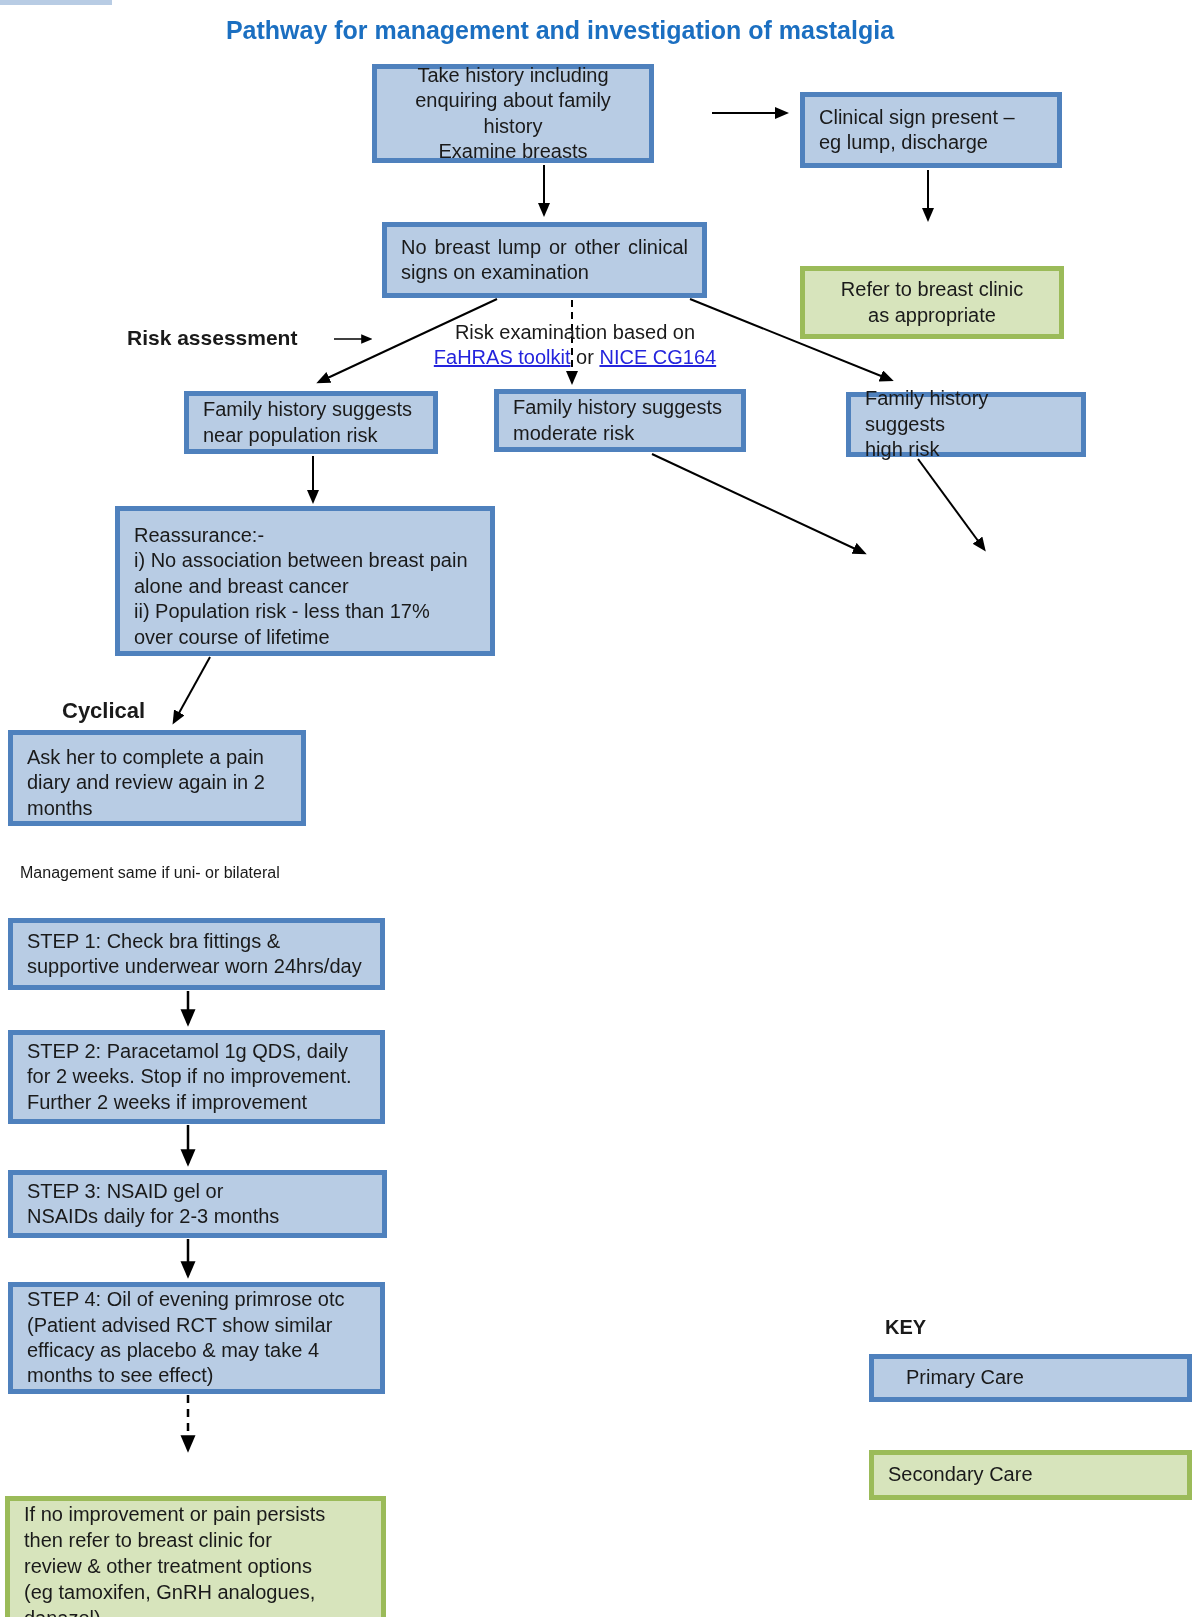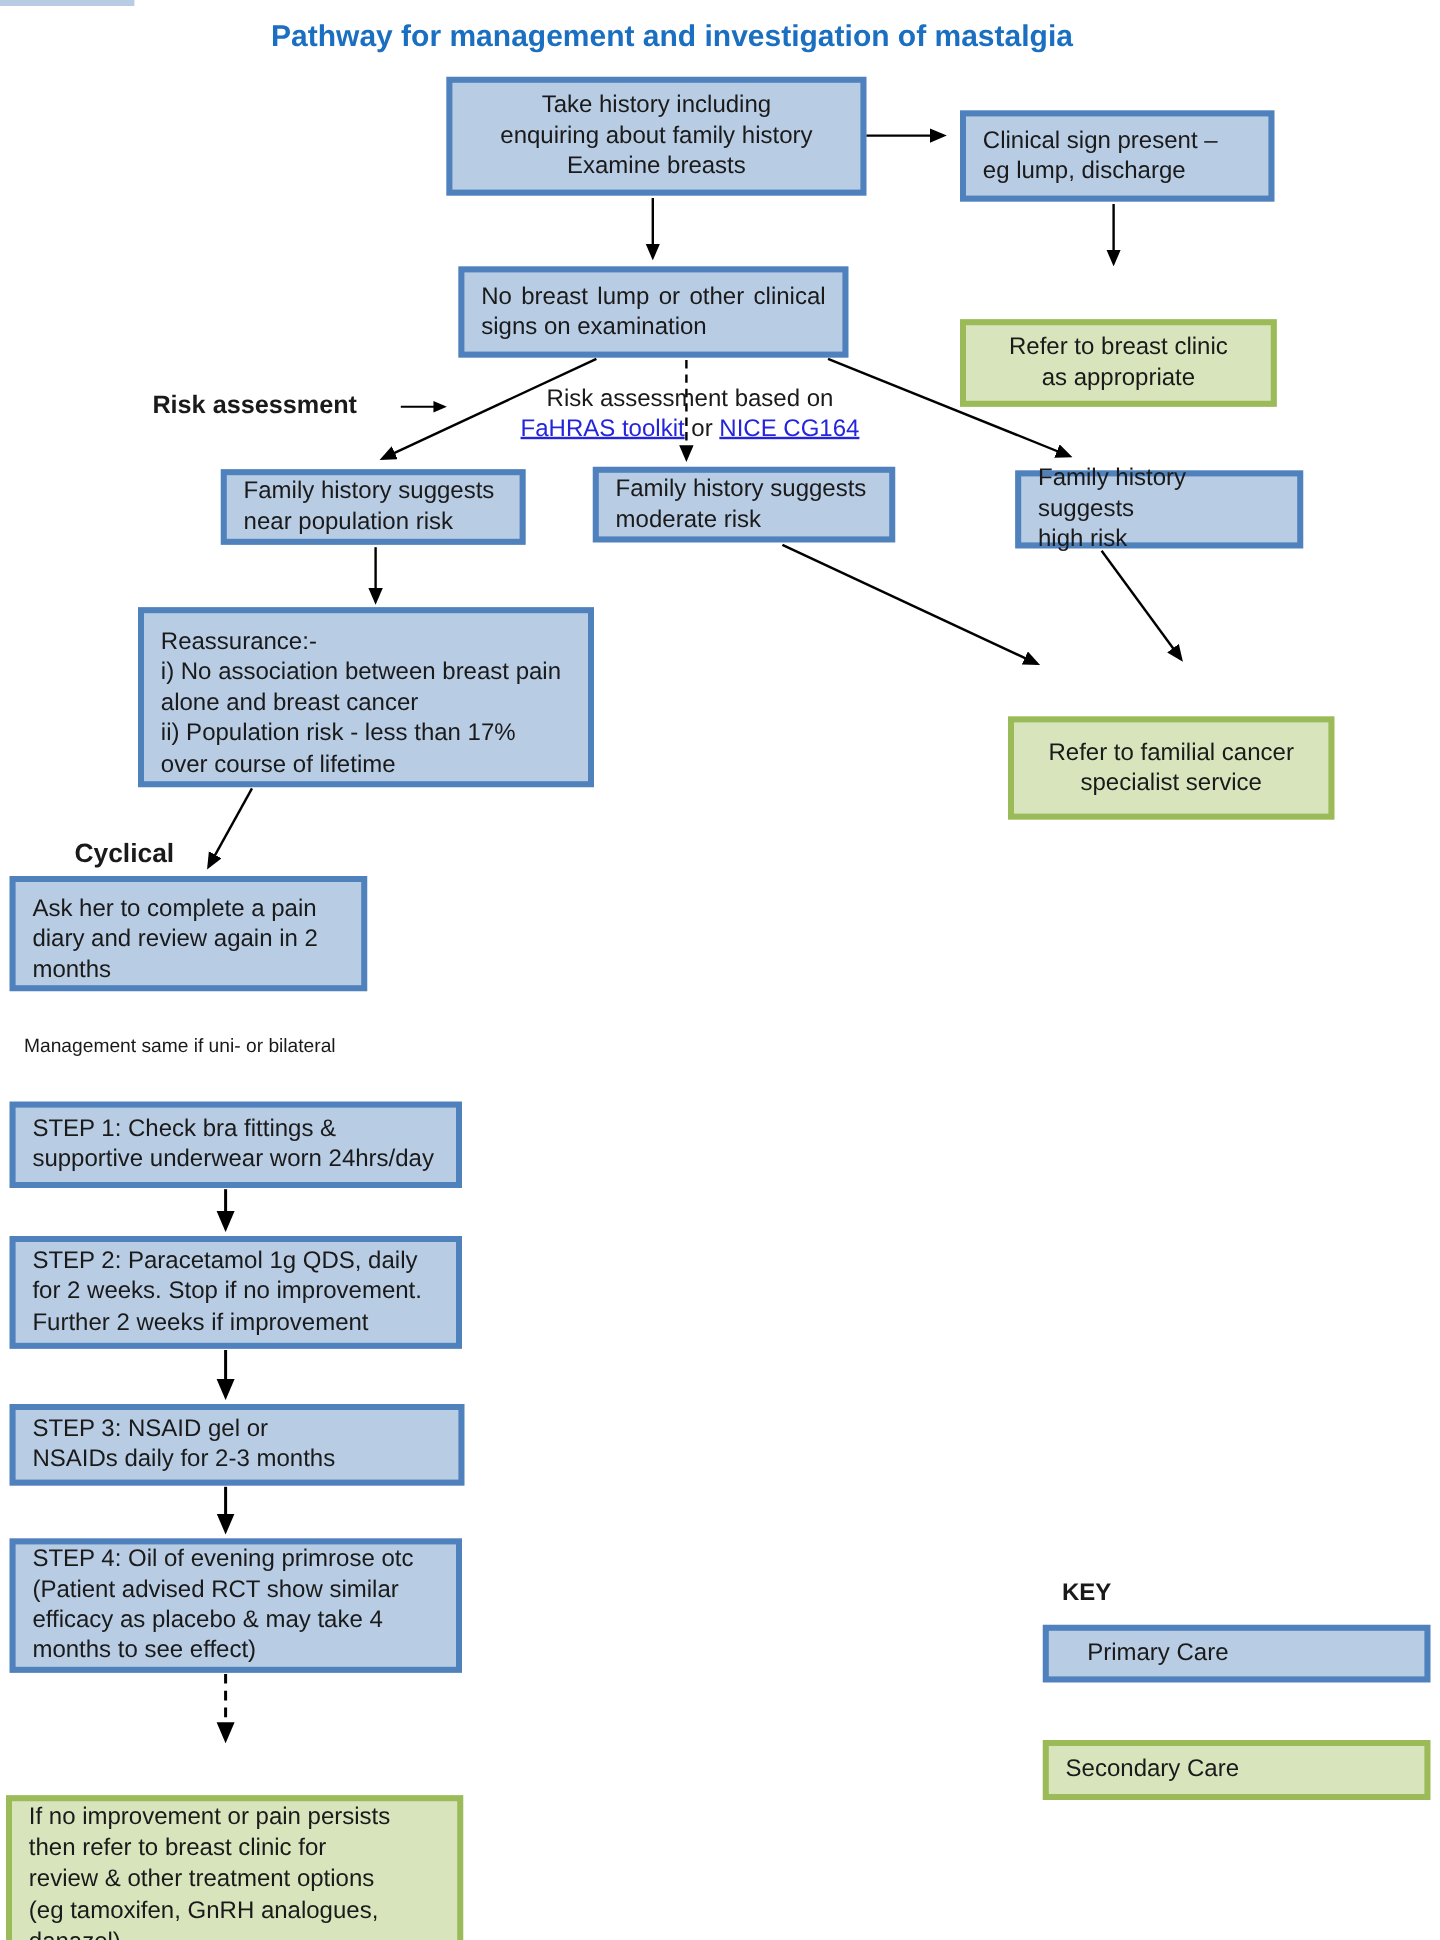--- a/index.html
+++ b/index.html
@@ -87,60 +87,58 @@
     <line x1="313" y1="456" x2="313" y2="501" stroke="#000" stroke-width="2" marker-end="url(#ah)"></line>
     <line x1="652" y1="454" x2="864" y2="553" stroke="#000" stroke-width="2" marker-end="url(#ah)"></line>
     <line x1="918" y1="459" x2="984" y2="549" stroke="#000" stroke-width="2" marker-end="url(#ah)"></line>
     <line x1="210" y1="657" x2="174" y2="722" stroke="#000" stroke-width="2" marker-end="url(#ah)"></line>
     <line x1="188" y1="991" x2="188" y2="1023" stroke="#000" stroke-width="2.5" marker-end="url(#ah)"></line>
     <line x1="188" y1="1125" x2="188" y2="1163" stroke="#000" stroke-width="2.5" marker-end="url(#ah)"></line>
     <line x1="188" y1="1239" x2="188" y2="1275" stroke="#000" stroke-width="2.5" marker-end="url(#ah)"></line>
     <line x1="188" y1="1395" x2="188" y2="1449" stroke="#000" stroke-width="2.5" stroke-dasharray="8 6" marker-end="url(#ah)"></line>
   </svg>
 
-  <div class="node blue center" style="left:372px;top:64px;width:350px;height:99px;">Take history including
+  <div class="node blue center" style="left:372px;top:64px;width:282px;height:99px;">Take history including
 enquiring about family history
 Examine breasts</div>
 
   <div class="node blue left" style="left:800px;top:92px;width:262px;height:76px;">Clinical sign present –
 eg lump, discharge</div>
 
   <div class="node green center" style="left:800px;top:226px;width:264px;height:73px;">Refer to breast clinic
 as appropriate</div>
 
   <div class="node blue left justify" style="left:382px;top:222px;width:325px;height:76px;white-space:normal;">
       <span>No breast lump or other clinical signs on examination</span>
     </div>
 
   <div class="label" style="left:127px;top:326px;font-size:21px;">Risk assessment</div>
 
   <div id="risk-center">
-    <span>Risk assessment based on</span><br>
+    <span>Risk examination based on</span><br>
     <span class="link">FaHRAS toolkit</span>
     <span>or</span>
     <span class="link">NICE CG164</span>
   </div>
 
   <div class="node blue left" style="left:184px;top:391px;width:254px;height:63px;">Family history suggests
 near population risk</div>
 
   <div class="node blue left" style="left:494px;top:389px;width:252px;height:63px;">Family history suggests
 moderate risk</div>
 
   <div class="node blue left" style="left:846px;top:392px;width:240px;height:65px;">Family history suggests
 high risk</div>
 
   <div class="node blue left top" style="left:115px;top:506px;width:380px;height:150px;padding-top:12px;">Reassurance:-
 i) No association between breast pain
 alone and breast cancer
 ii) Population risk - less than 17%
 over course of lifetime</div>
 
-  <div class="node green center" style="left:840px;top:557px;width:272px;height:86px;">Refer to familial cancer
-specialist service</div>
 
   <div class="label" style="left:62px;top:698px;font-size:22px;">Cyclical</div>
 
   <div class="node blue left top" style="left:8px;top:730px;width:298px;height:96px;padding-top:10px;">Ask her to complete a pain
 diary and review again in 2
 months</div>
 
   <div class="label" style="left:20px;top:864px;font-weight:normal;font-size:16px;">Management same if uni- or bilateral</div>
 
   <div class="node blue left" style="left:8px;top:918px;width:377px;height:72px;">STEP 1: Check bra fittings &amp;

